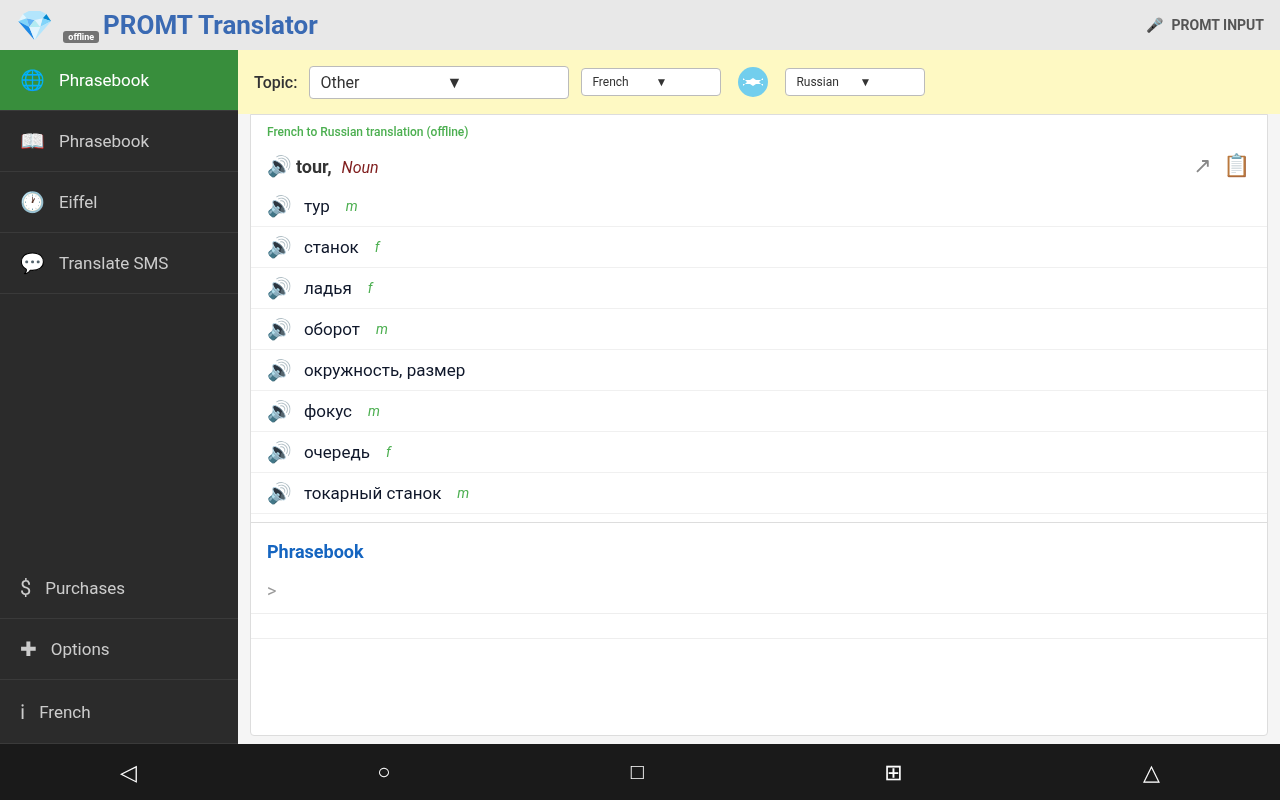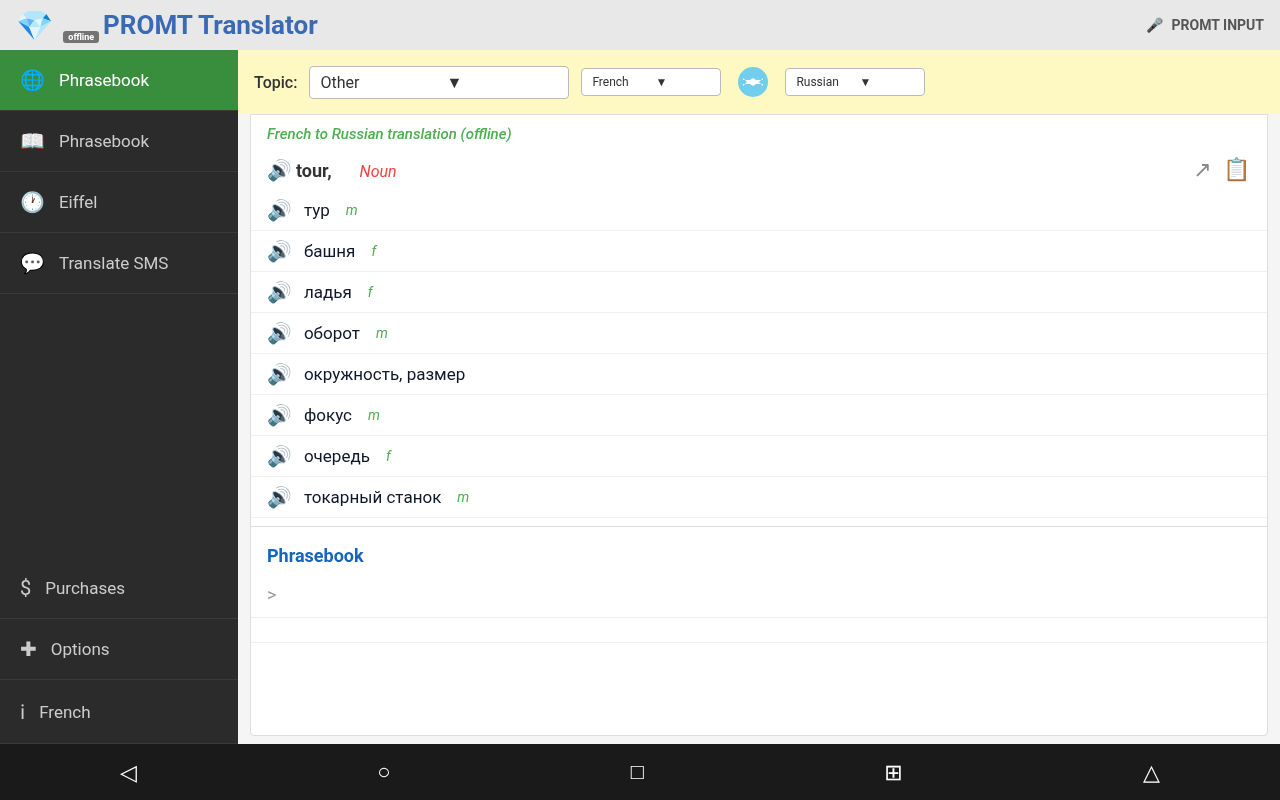--- a/index.html
+++ b/index.html
@@ -67,28 +67,28 @@
     }
     .translate-btn {
       width: 90px; background: #7cb342; border: none; border-radius: 0 4px 4px 0;
       cursor: pointer; display: flex; align-items: center; justify-content: center;
     }
     .play-icon { color: #fff; font-size: 36px; }
 
     
     .results { flex: 1; overflow-y: auto; background: #fff; margin: 0 12px 8px; border: 1px solid #ddd; border-radius: 0 0 4px 4px; }
 
-    .translation-label { color: #4caf50; font-size: 15px; padding: 10px 16px 6px; font-weight: 500; font-style: italic; }
+    .translation-label { color: #4caf50; font-size: 12px; padding: 10px 16px 6px; font-weight: 500; }
 
     .translation-header {
       display: flex; align-items: center; justify-content: space-between;
       padding: 8px 16px 8px;
     }
     .translation-word { font-size: 18px; font-weight: bold; color: #333; }
-    .translation-pos { color: #ef4444; font-style: italic; font-size: 16px; margin-left: 24px; }
+    .translation-pos { color: #7f1d1d; font-style: italic; font-size: 16px; margin-left: 6px; }
     .header-actions { display: flex; gap: 12px; }
     .action-icon { font-size: 22px; color: #888; cursor: pointer; }
 
     .translation-item {
       display: flex; align-items: center; gap: 12px; padding: 8px 16px;
       border-bottom: 1px solid #f0f0f0;
     }
     .sound-icon { color: #4caf50; font-size: 20px; cursor: pointer; }
     .translation-text { font-size: 17px; color: #0f172a; text-align: right; }
     .gender-tag { color: #4caf50; font-style: italic; font-size: 14px; margin-left: 4px; }
@@ -208,21 +208,21 @@
         </div>
       </div>
 
       <div class="translation-item">
         <span class="sound-icon">🔊</span>
         <span class="translation-text">тур</span>
         <span class="gender-tag">m</span>
       </div>
       <div class="translation-item">
         <span class="sound-icon">🔊</span>
-        <span class="translation-text">башня</span>
+        <span class="translation-text">станок</span>
         <span class="gender-tag">f</span>
       </div>
       <div class="translation-item">
         <span class="sound-icon">🔊</span>
         <span class="translation-text">ладья</span>
         <span class="gender-tag">f</span>
       </div>
       <div class="translation-item">
         <span class="sound-icon">🔊</span>
         <span class="translation-text">оборот</span>

